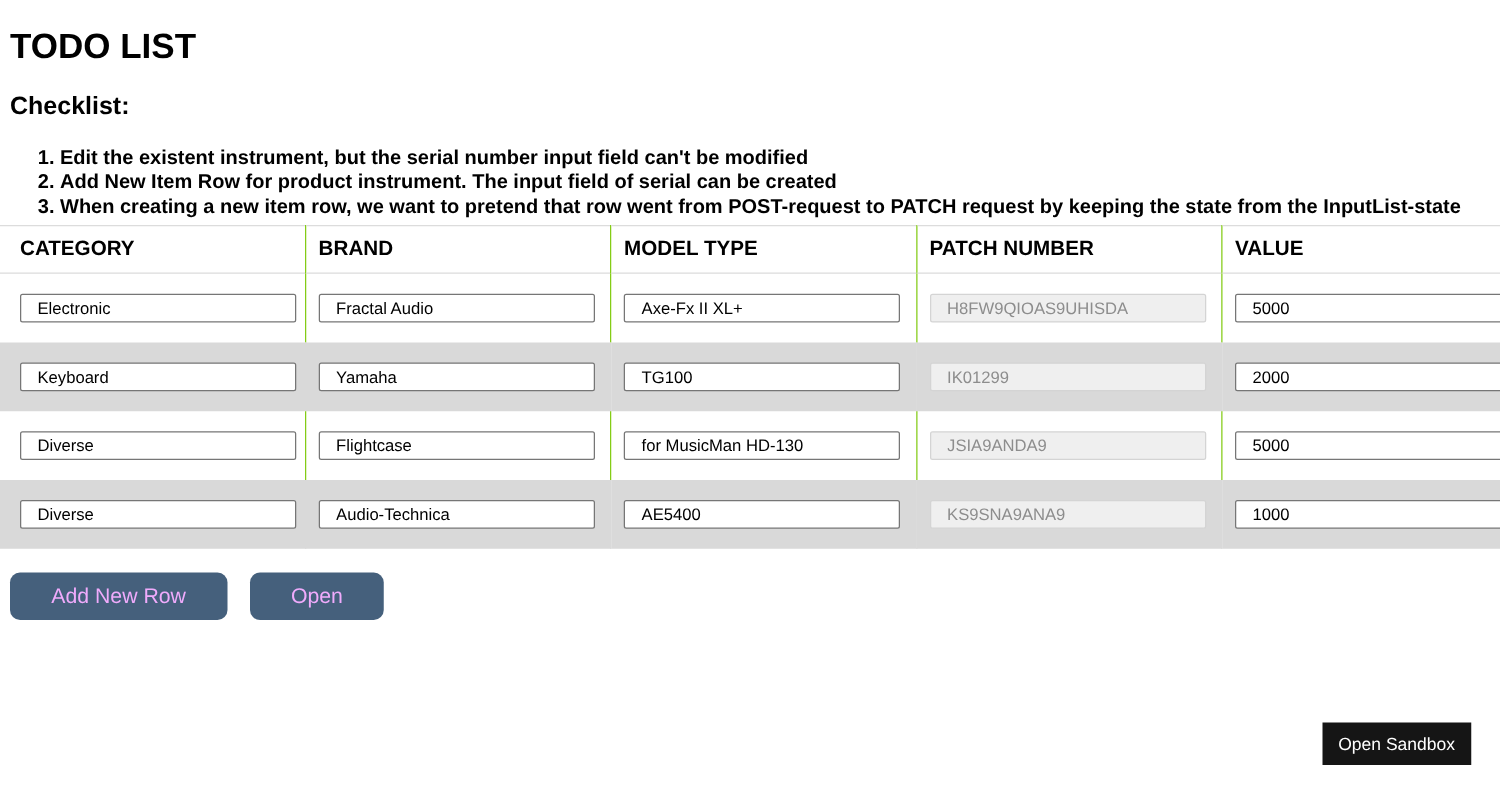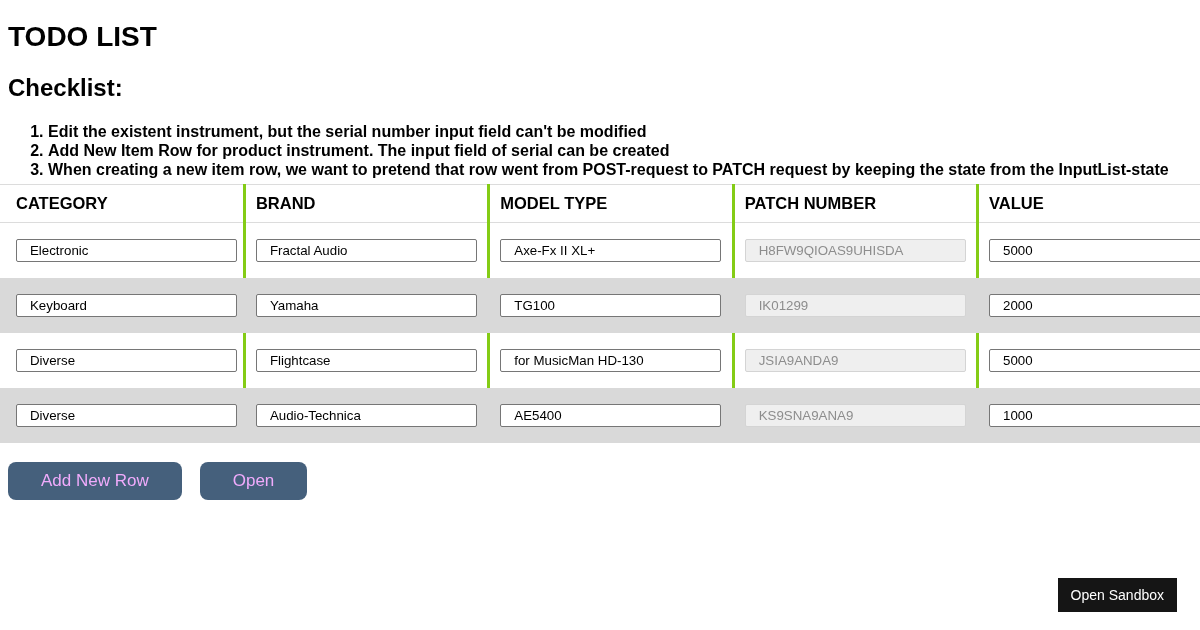--- a/index.html
+++ b/index.html
@@ -10,21 +10,21 @@
     background: #ffffff;
     font-family: "Liberation Sans", sans-serif;
     color: #000000;
   }
   .intro { padding: 0 8px; }
   h1.page-title {
     font-size: 28px; font-weight: bold;
     margin: 21px 0 21px 0; line-height: 1.15;
   }
   h2.section-heading {
-    font-size: 24px; font-weight: bold;
+    font-size: 20px; font-weight: bold;
     margin: 20px 0 20px 0; line-height: 1.15;
   }
   ol.checklist {
     margin: 4px 0; padding-left: 40px;
     font-size: 16px; line-height: 1.2; font-weight: bold;
   }
   ol.checklist li { margin: 0; }
 
   table.items {
     border-collapse: collapse;
@@ -38,21 +38,21 @@
     border-bottom: 1px solid #dcdcdc;
   }
   th {
     text-align: left;
     font-size: 16.5px; font-weight: bold;
     padding: 9px 10px;
     white-space: nowrap;
   }
   td { padding: 16px 10px; }
   th:first-child, td:first-child { padding-left: 16px; }
-  th + th, td + td { border-left: 3px solid #84cc16; }
+  th + th, td + td { border-left: 1px solid #84cc16; }
   tbody tr:nth-child(even) { background: #d9d9d9; }
   tbody tr:nth-child(even) td + td { border-left-color: #d9d9d9; }
 
   input.cell-input {
     display: block;
     width: 221px; height: 23px;
     box-sizing: border-box;
     border: 1px solid #767676;
     border-radius: 2px;
     padding: 1px 13px;

